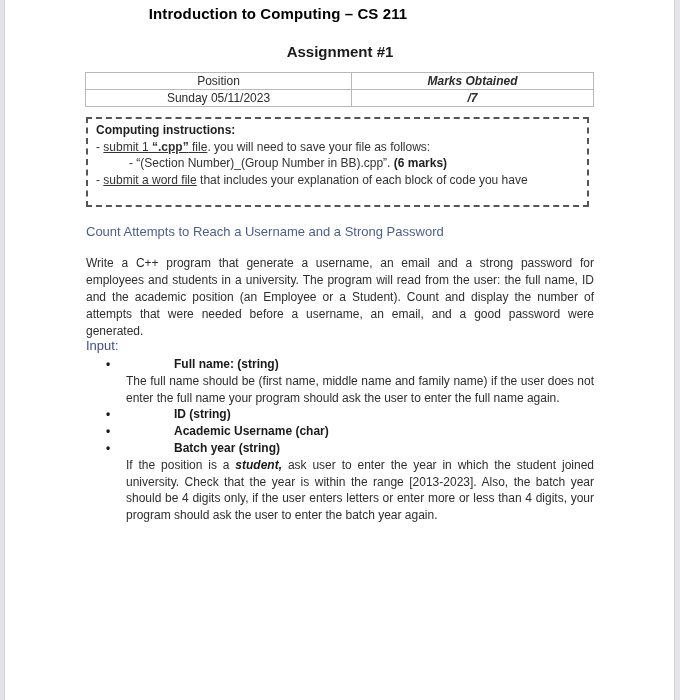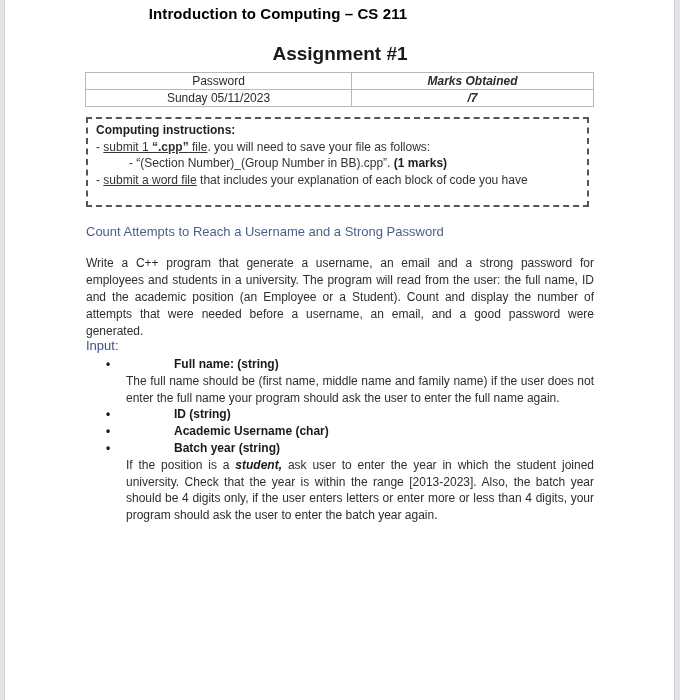--- a/index.html
+++ b/index.html
@@ -21,21 +21,21 @@
       position: absolute; left: 6px; top: 0; width: 668px; height: 700px;
       background: #ffffff;
     }
     .course-title {
       position: absolute; left: 0; top: 5px; width: 556px;
       text-align: center; font-weight: bold; font-size: 15px; color: #000000;
       letter-spacing: 0.1px;
     }
     .assignment-title {
       position: absolute; left: 0; top: 43px; width: 680px;
-      text-align: center; font-weight: bold; font-size: 19px; color: #1a1a1a;
+      text-align: center; font-weight: bold; font-size: 15px; color: #1a1a1a;
     }
     table.info {
       position: absolute; left: 85px; top: 72px; width: 509px;
       border-collapse: collapse; font-size: 12px; color: #2b2b2b;
     }
     table.info td {
       border: 1px solid #b8b8b8; height: 17px; text-align: center;
       padding: 0; line-height: 15px;
     }
     table.info td.col1 { width: 266px; }
@@ -80,34 +80,34 @@
 <div class="frame-left"></div>
 <div class="page"></div>
 <div class="frame-right"></div>
 
 <div class="course-title">Introduction to Computing – CS 211</div>
 <div class="assignment-title">Assignment #1</div>
 
 <table class="info">
   <tbody>
       <tr>
-    <td class="col1">Password</td>
+    <td class="col1">Position</td>
     <td class="bi">Marks Obtained</td>
   </tr>
   <tr>
     <td class="col1">Sunday 05/11/2023</td>
     <td class="bi">/7</td>
   </tr>
 </tbody>
   </table>
 
 <div class="instructions">
   <div class="b">Computing instructions:</div>
   <div><span>- </span><span class="u"><span>submit 1 </span><b>“.cpp”</b><span> file</span></span><span>.  you will need to save your file as follows:</span></div>
-  <div class="indent"><span>- “(Section Number)_(Group Number in BB).cpp”.  </span><span class="b">(1 marks)</span></div>
+  <div class="indent"><span>- “(Section Number)_(Group Number in BB).cpp”.  </span><span class="b">(6 marks)</span></div>
   <div><span>- </span><span class="u">submit a word file</span><span> that includes your explanation of each block of code you have</span></div>
 </div>
 
 <div class="section-heading">Count Attempts to Reach a Username and a Strong Password</div>
 <p class="intro">Write a C++ program that generate a username, an email and a strong password for employees and students in a university. The program will read from the user: the full name, ID and the academic position (an Employee or a Student). Count and display the number of attempts that were needed before a username, an email, and a good password were generated.</p>
 
 <div class="input-label">Input:</div>
 
 <ul class="inputs">
   <li>

